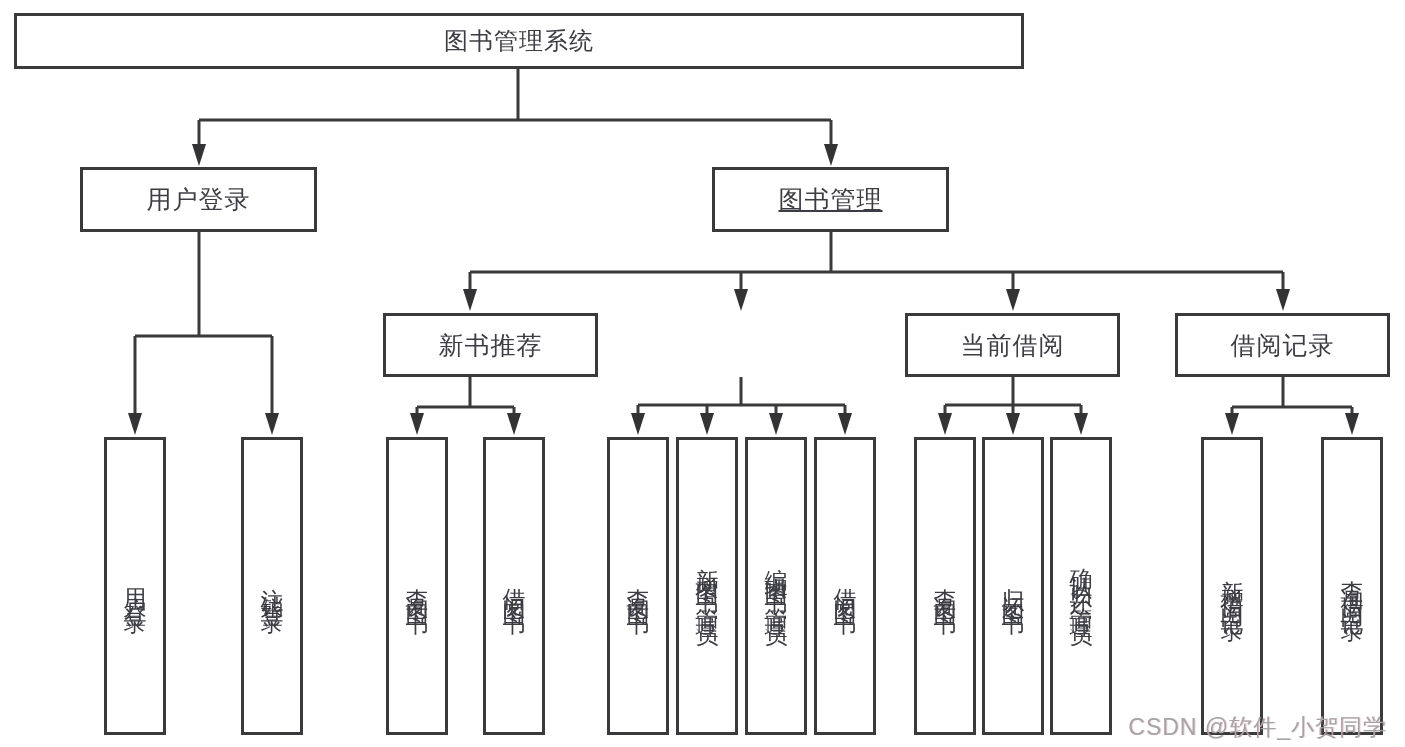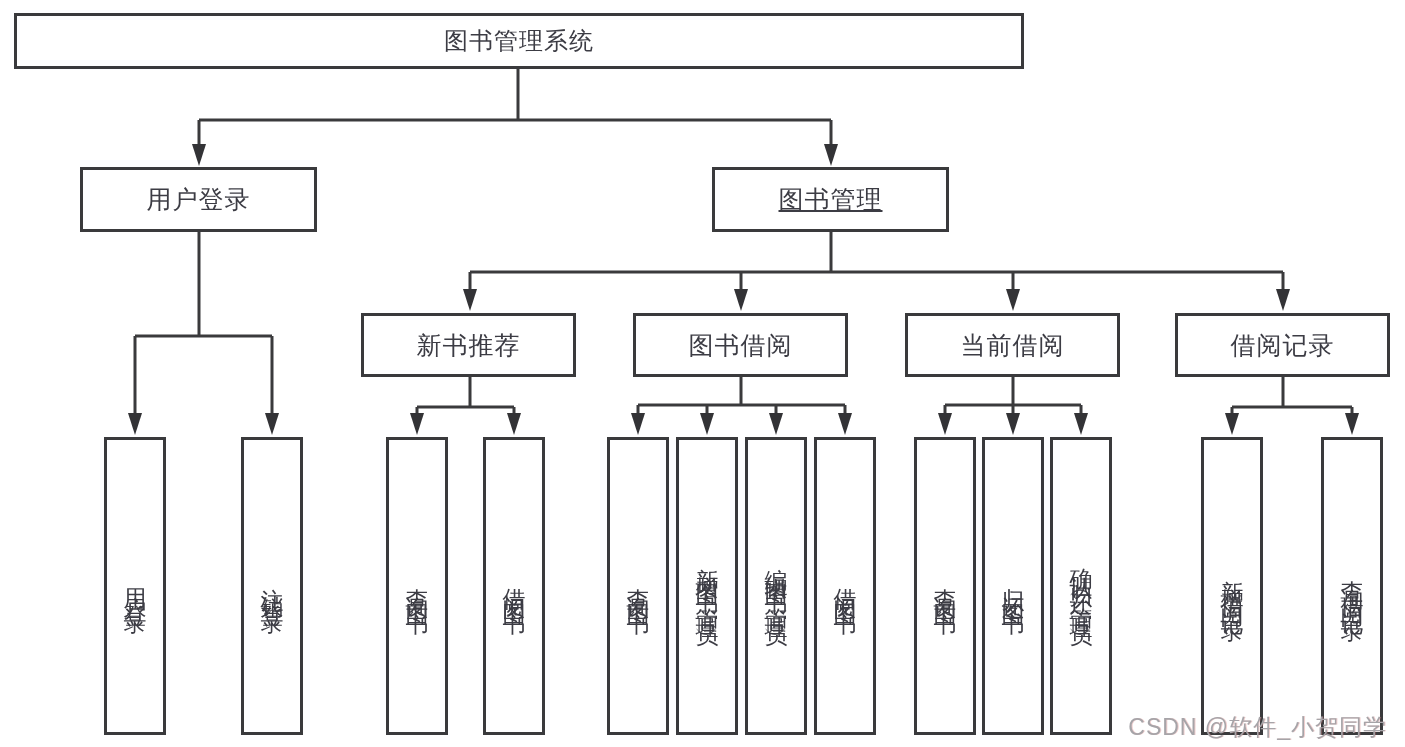--- a/index.html
+++ b/index.html
@@ -83,22 +83,21 @@
     <path d="M1283 377 V407 M1232 407 H1352 M1232 407 V415 M1352 407 V415"></path>
     <polygon points="1225,413 1239,413 1232,435"></polygon>
     <polygon points="1345,413 1359,413 1352,435"></polygon>
   </svg>
 
   <div class="box h title" style="left:14px;top:13px;width:1010px;height:56px;">图书管理系统</div>
 
   <div class="box h" style="left:80px;top:167px;width:237px;height:65px;">用户登录</div>
   <div class="box h" style="left:712px;top:167px;width:237px;height:65px;text-decoration:underline;">图书管理</div>
 
-  <div class="box h" style="left:361px;top:313px;width:215px;height:64px;">新书推荐</div>
-  <div class="box h" style="left:633px;top:313px;width:215px;height:64px;">图书借阅</div>
+  <div class="box h" style="left:383px;top:313px;width:215px;height:64px;">新书推荐</div>
   <div class="box h" style="left:905px;top:313px;width:215px;height:64px;text-align:right;">当前借阅</div>
   <div class="box h" style="left:1175px;top:313px;width:215px;height:64px;">借阅记录</div>
 
   <div class="box v" style="left:104px;top:437px;width:62px;height:298px;">用户登录</div>
   <div class="box v" style="left:241px;top:437px;width:62px;height:298px;">注销登录</div>
 
   <div class="box v" style="left:386px;top:437px;width:62px;height:298px;">查询图书</div>
   <div class="box v" style="left:483px;top:437px;width:62px;height:298px;">借阅图书</div>
 
   <div class="box v" style="left:607px;top:437px;width:62px;height:298px;">查询图书</div>

